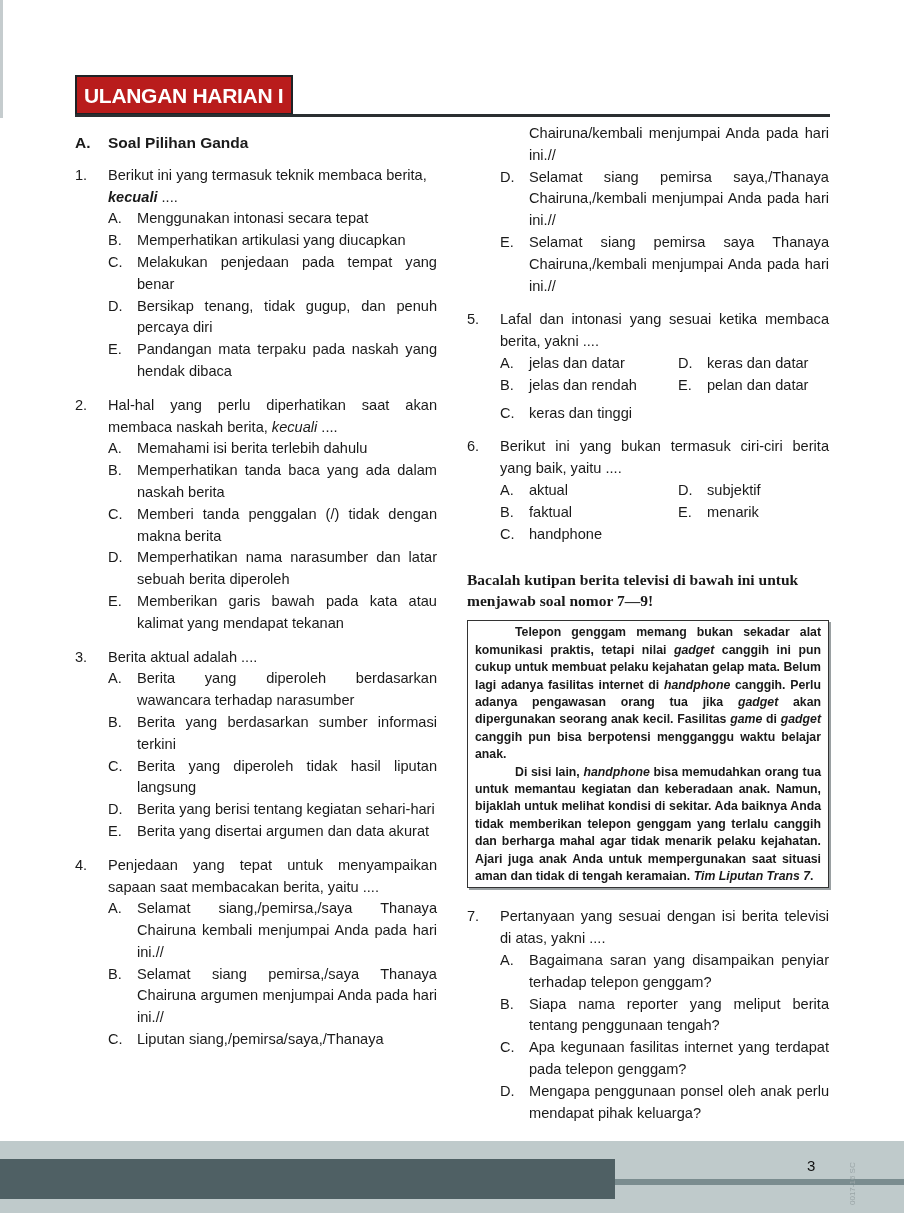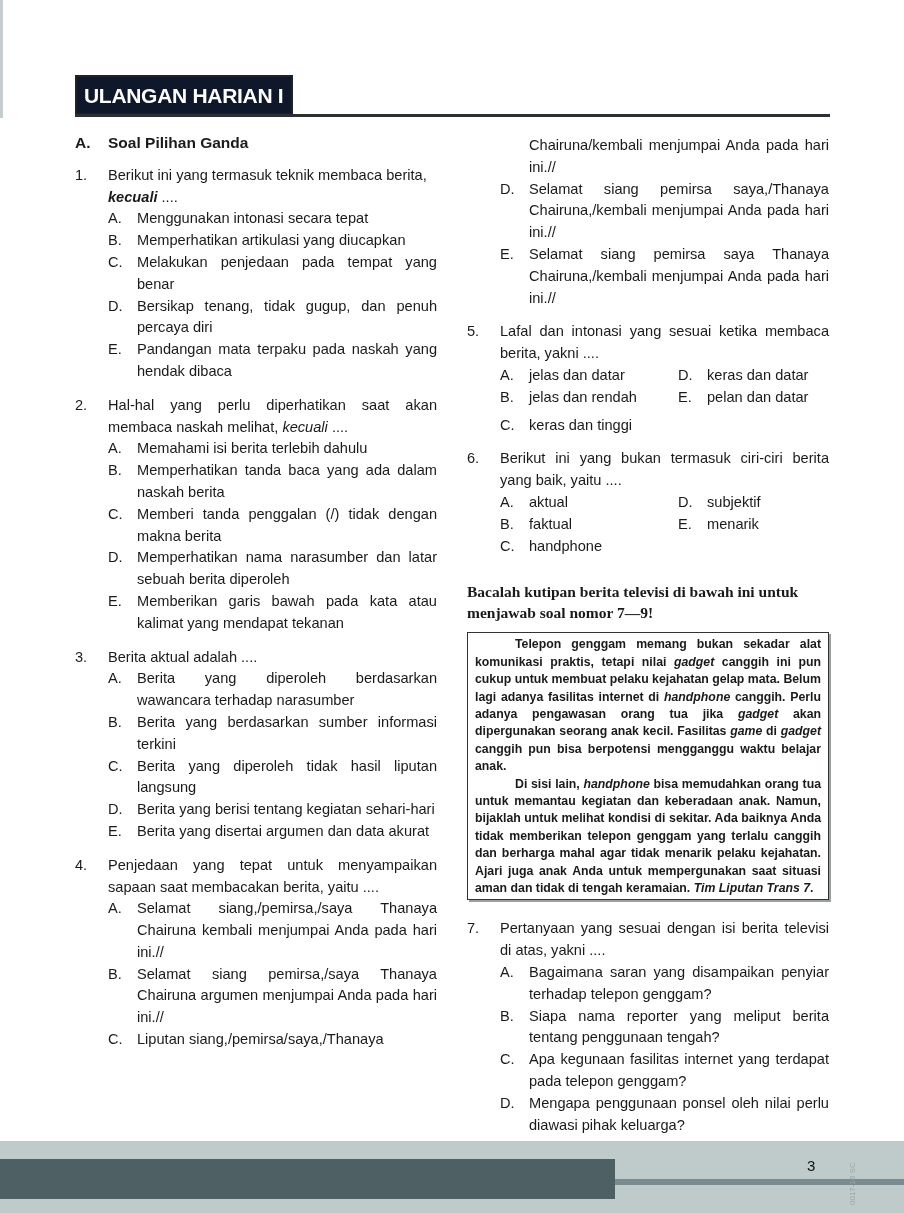--- a/index.html
+++ b/index.html
@@ -5,21 +5,21 @@
   html, body { margin:0; padding:0; }
   body {
     width:904px; height:1213px; position:relative; overflow:hidden;
     background:#ffffff; color:#1a1a1a;
     font-family:"Liberation Sans", "DejaVu Sans", sans-serif;
   }
   .left-edge { position:absolute; left:0; top:0; width:3px; height:118px; background:#c5ccce; }
   .title-wrap { position:absolute; left:75px; top:75px; width:755px; height:42px; }
   .title-box {
     position:absolute; left:0; top:0; width:218px; height:40px;
-    background:#0f172a; border:2px solid #1e2326; box-sizing:border-box;
+    background:#b91c1c; border:2px solid #1e2326; box-sizing:border-box;
     color:#ffffff; font-weight:bold; font-size:21px; line-height:38px; padding-left:7px;
     letter-spacing:-0.3px;
   }
   .title-rule { position:absolute; left:0; right:0; top:39px; height:3px; background:#2a2f31; }
 
   .col { position:absolute; top:128px; font-size:14.6px; line-height:21.8px; }
   .col-left { left:75px; width:362px; }
   .col-right { left:467px; width:362px; }
 
   .section-head { font-weight:bold; font-size:15.5px; display:flex; margin-bottom:11px; margin-top:4px; }
@@ -97,21 +97,21 @@
       <div class="opt">
           <span class="opt-l">E.</span>
           <span class="opt-t">Pandangan mata terpaku pada naskah yang hendak dibaca</span>
         </div>
     </div>
   </div>
 
   <div class="q">
     <div class="q-stem">
       <span class="q-num">2.</span>
-      <span class="q-text"><span>Hal-hal yang perlu diperhatikan saat akan membaca naskah melihat, </span><em>kecuali</em><span> ....</span></span>
+      <span class="q-text"><span>Hal-hal yang perlu diperhatikan saat akan membaca naskah berita, </span><em>kecuali</em><span> ....</span></span>
     </div>
     <div class="opts">
       <div class="opt">
           <span class="opt-l">A.</span>
           <span class="opt-t">Memahami isi berita terlebih dahulu</span>
         </div>
       <div class="opt">
           <span class="opt-l">B.</span>
           <span class="opt-t">Memperhatikan tanda baca yang ada dalam naskah berita</span>
         </div>
@@ -174,21 +174,21 @@
           <span class="opt-t">Selamat siang pemirsa,/saya Thanaya Chairuna argumen menjumpai Anda pada hari ini.//</span>
         </div>
       <div class="opt">
           <span class="opt-l">C.</span>
           <span class="opt-t">Liputan siang,/pemirsa/saya,/Thanaya</span>
         </div>
     </div>
   </div>
 </div>
 
-<div class="col col-right" style="top:135px;">
+<div class="col col-right" style="top:123px;">
 
   <div class="q">
     <div class="opts">
       <div class="opt cont">
           <span class="opt-t">Chairuna/kembali menjumpai Anda pada hari ini.//</span>
         </div>
       <div class="opt">
           <span class="opt-l">D.</span>
           <span class="opt-t">Selamat siang pemirsa saya,/Thanaya Chairuna,/kembali menjumpai Anda pada hari ini.//</span>
         </div>
@@ -277,21 +277,21 @@
       <div class="opt">
           <span class="opt-l">B.</span>
           <span class="opt-t">Siapa nama reporter yang meliput berita tentang penggunaan tengah?</span>
         </div>
       <div class="opt">
           <span class="opt-l">C.</span>
           <span class="opt-t">Apa kegunaan fasilitas internet yang terdapat pada telepon genggam?</span>
         </div>
       <div class="opt">
           <span class="opt-l">D.</span>
-          <span class="opt-t">Mengapa penggunaan ponsel oleh nilai perlu diawasi pihak keluarga?</span>
+          <span class="opt-t">Mengapa penggunaan ponsel oleh anak perlu mendapat pihak keluarga?</span>
         </div>
     </div>
   </div>
 </div>
 
 <div class="footer">
   <div class="footer-dark"></div>
   <div class="footer-line"></div>
   <div class="page-num">3</div>
   <div class="code">0017-16 SC</div>

